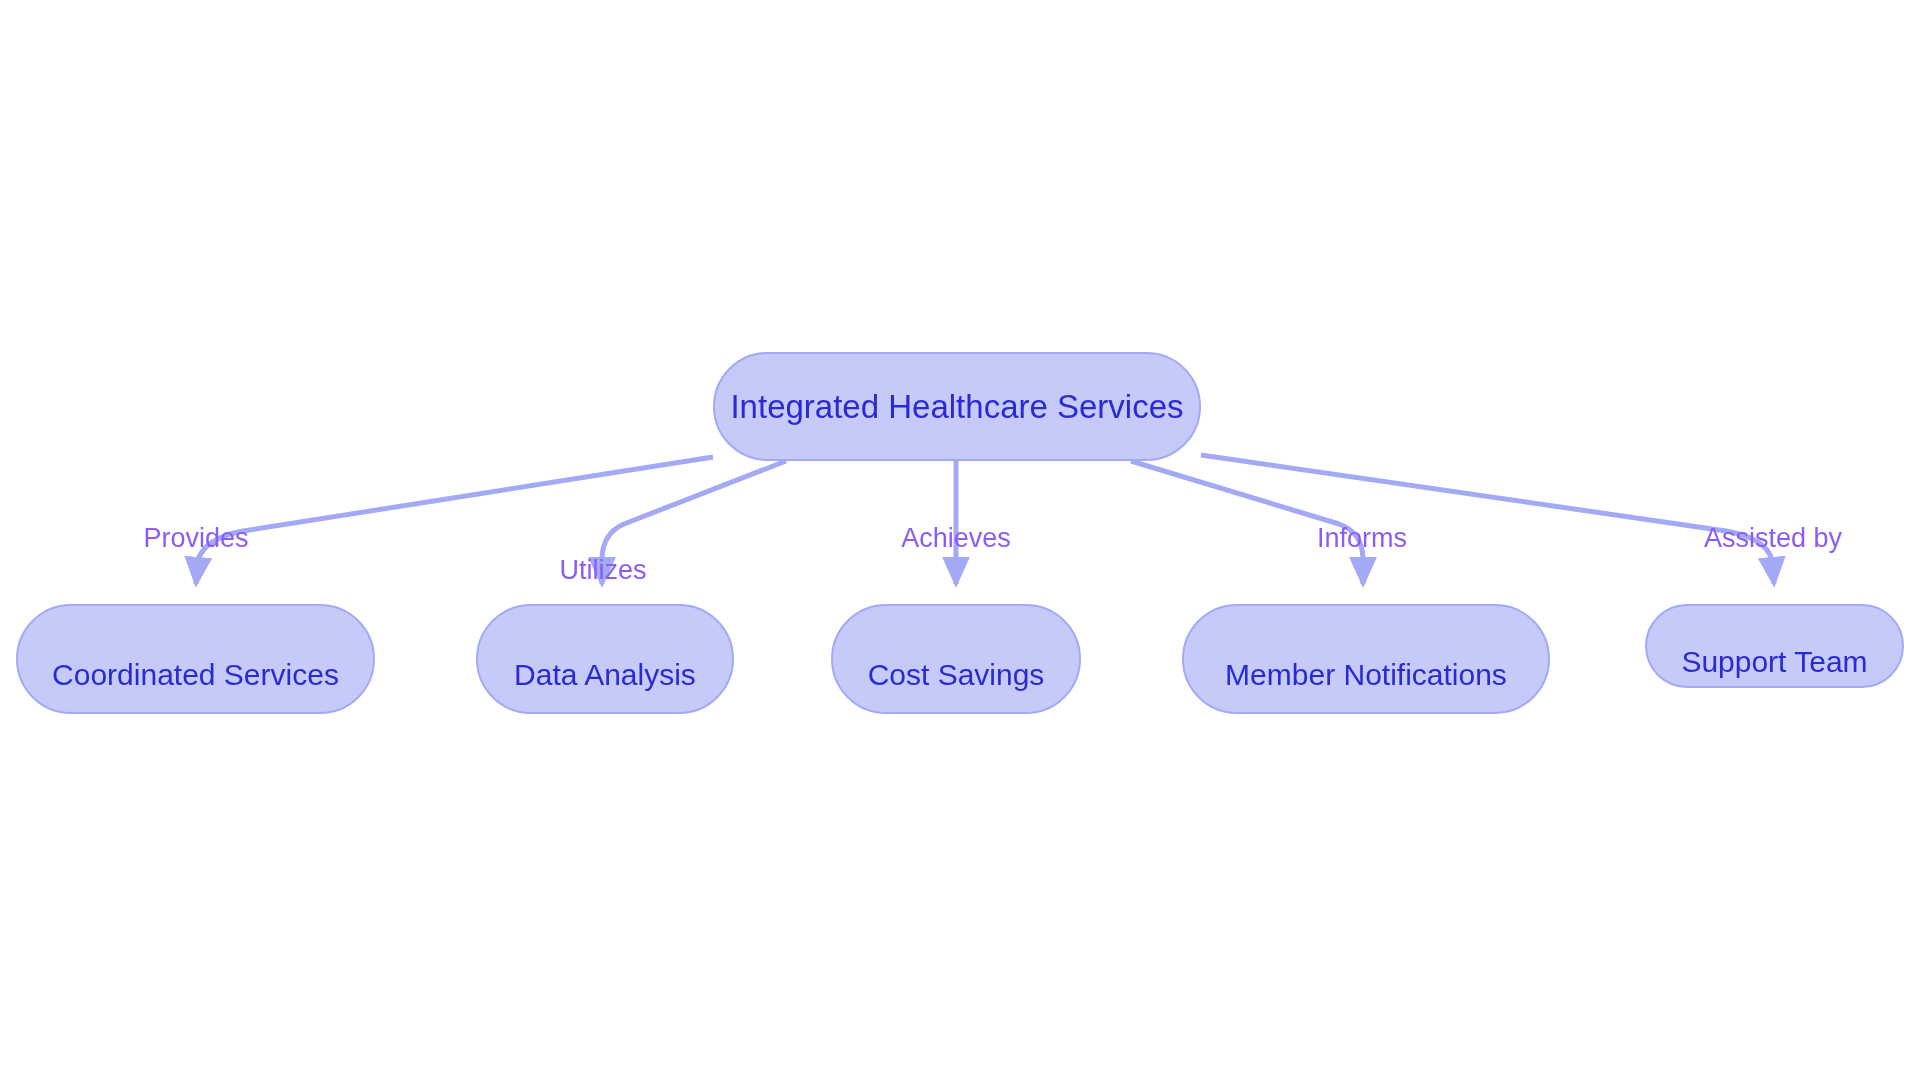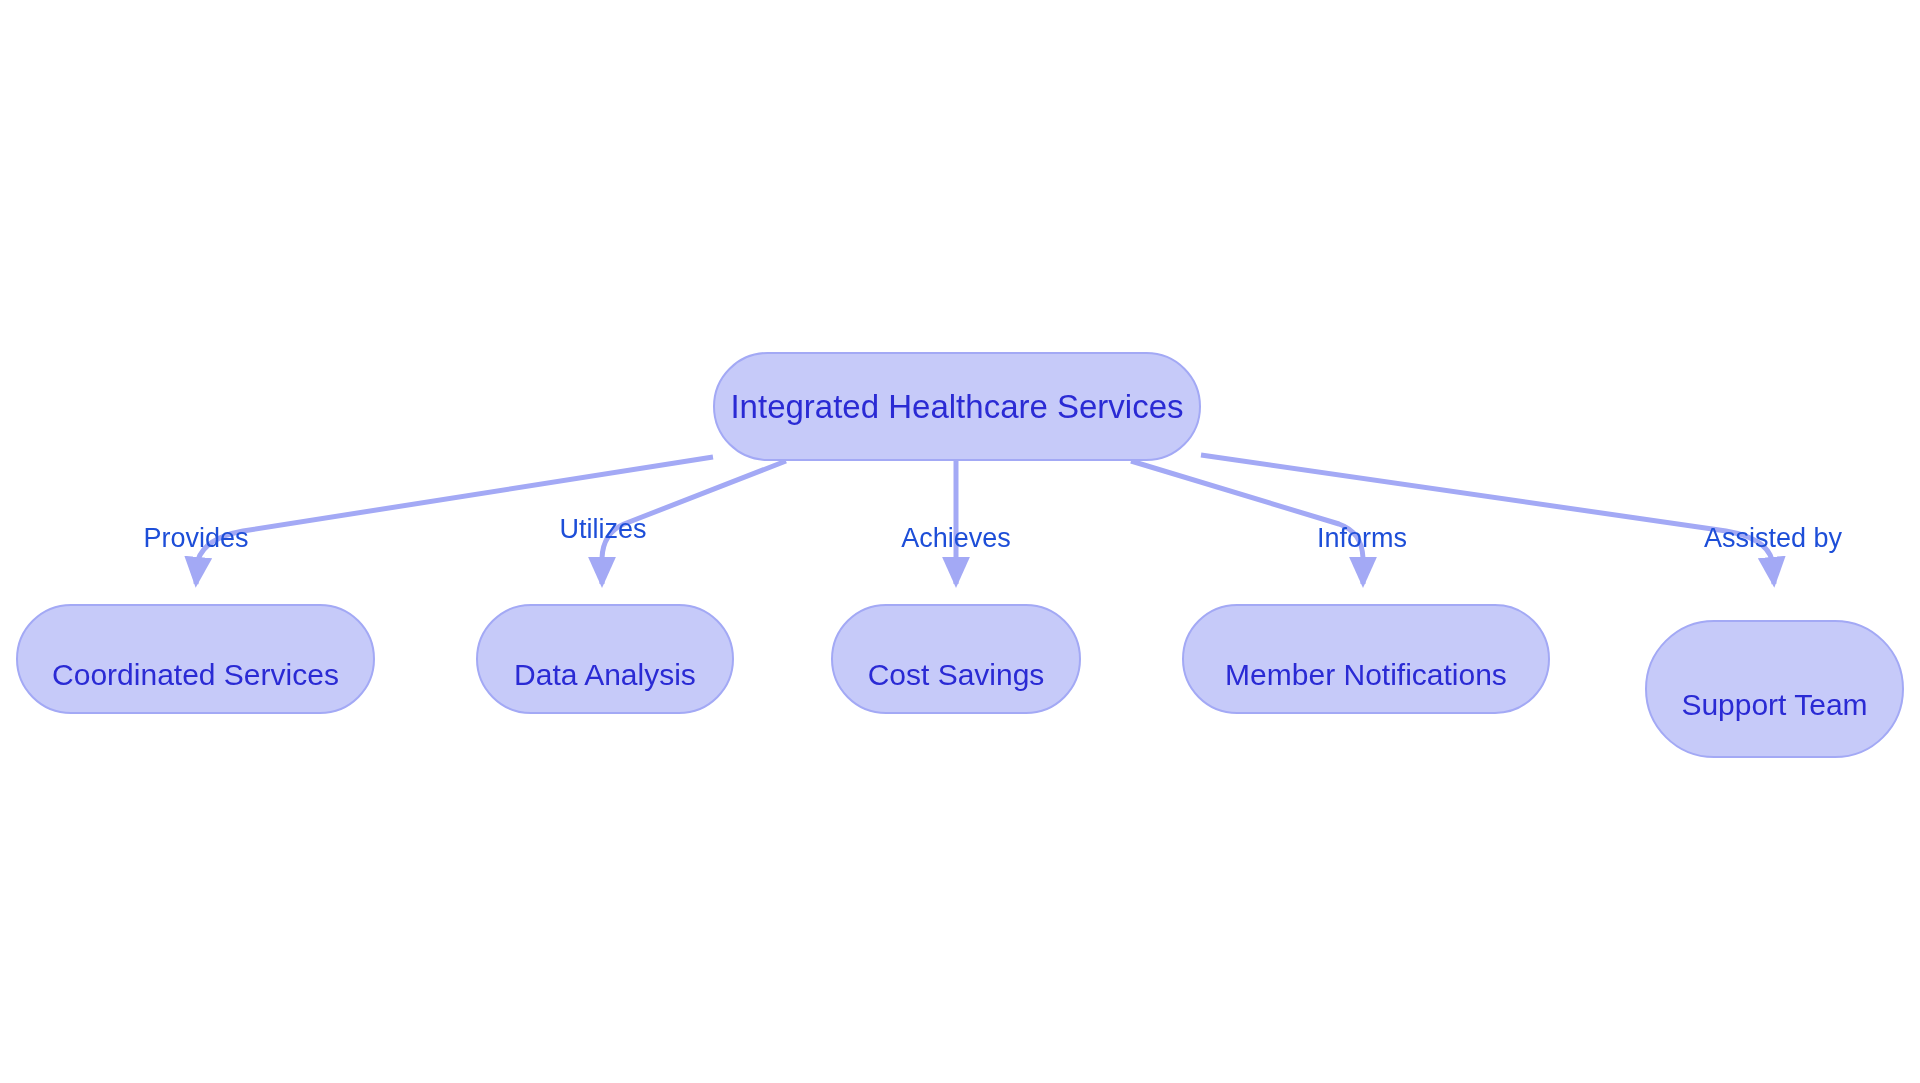--- a/index.html
+++ b/index.html
@@ -95,41 +95,41 @@
   #node-member-notifications {
     left: 1182px;
     top: 604px;
     width: 368px;
     height: 110px;
     text-align: center;
   }
 
   #node-support-team {
     left: 1645px;
-    top: 620px;
+    top: 604px;
     width: 259px;
-    height: 138px;
+    height: 84px;
     align-items: center;
   }
 
   .leaf .node-label { font-size: 30px; margin-top: 32px; }
 
   
   .edge-label {
     position: absolute;
     transform: translate(-50%, -50%);
-    color: #1d4ed8;
+    color: #8b5cf6;
     font-size: 27px;
     line-height: 1;
     white-space: nowrap;
     background: transparent;
   }
 
   #edge-label-provides    { left: 196px;  top: 538px; }
-  #edge-label-utilizes    { left: 603px;  top: 529px; }
+  #edge-label-utilizes    { left: 603px;  top: 570px; }
   #edge-label-achieves    { left: 956px;  top: 538px; text-align: center; }
   #edge-label-informs     { left: 1362px; top: 538px; }
   #edge-label-assisted-by { left: 1773px; top: 538px; text-align: right; }
 </style>
 </head>
 <body>
 
 <div id="diagram-canvas">
 
   <svg id="edge-layer" viewBox="0 0 1920 1083">

